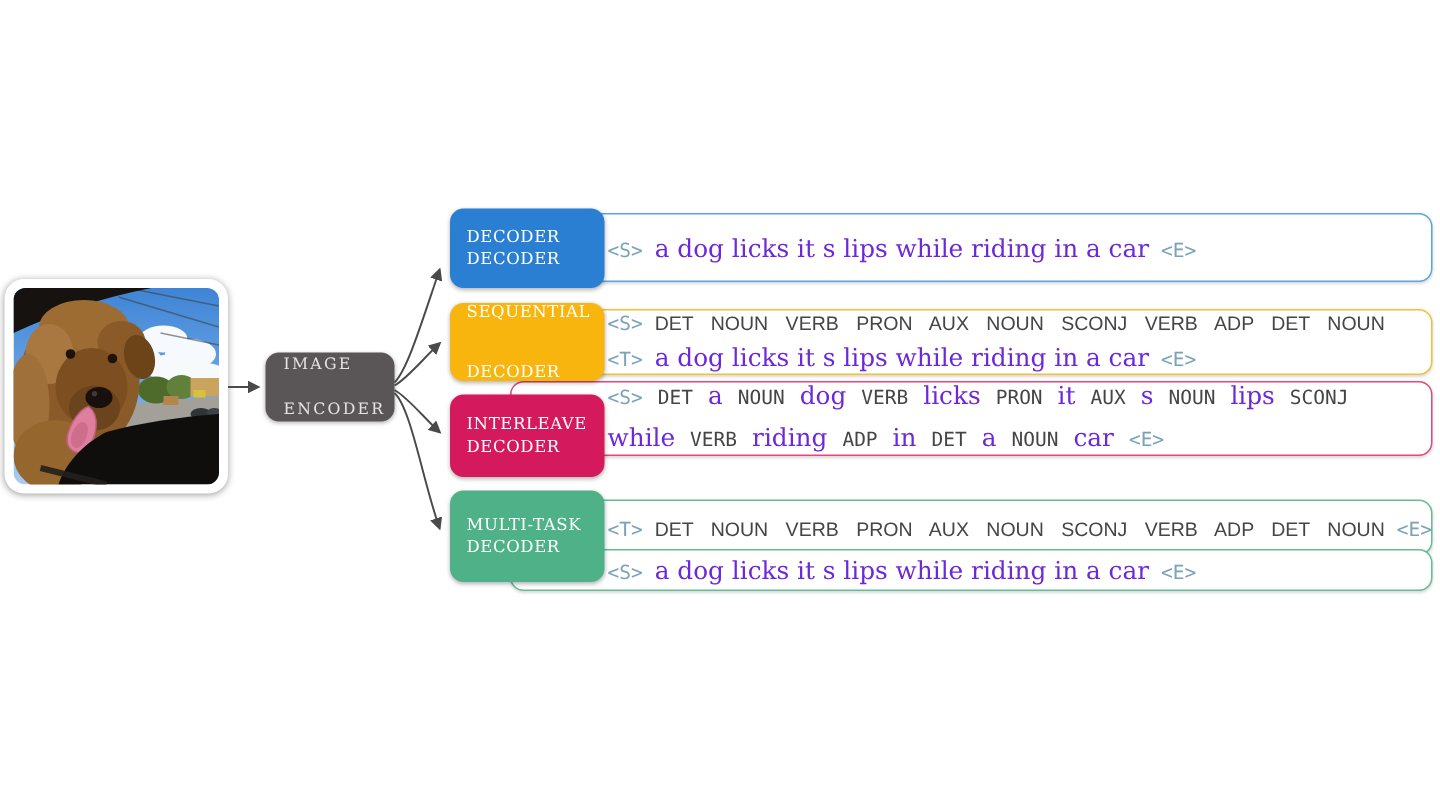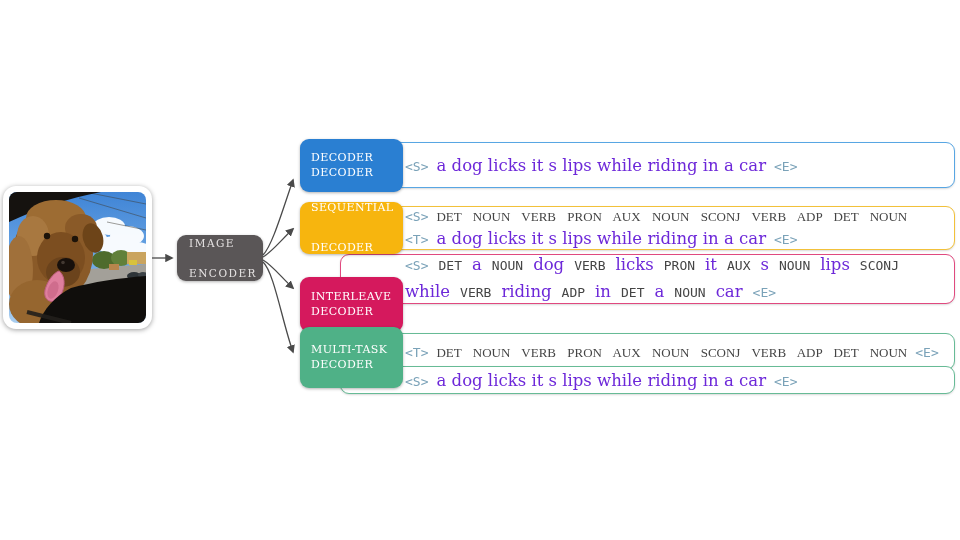--- a/index.html
+++ b/index.html
@@ -33,21 +33,21 @@
   .line{white-space:nowrap;}
   .out-r2 .line{line-height:22px;}
   .out-r3 .line{line-height:26px;}
 
   
   .seg{margin-right:8px;}
   .seg:last-child{margin-right:0;}
   .out-r3 .seg{margin-right:10px;}
   .tok{font-family:"DejaVu Sans Mono",monospace;font-size:13px;color:#7aa2b8;}
   .tag{font-family:"DejaVu Sans Mono",monospace;font-size:13px;color:#454545;}
-  .tags{font-family:Liberation Serif, serif;font-size:13px;color:#454545;word-spacing:8px;}
+  .tags{font-family:Liberation Sans, sans-serif;font-size:13px;color:#454545;word-spacing:8px;}
   .cap{font-family:"DejaVu Serif",serif;font-size:16.5px;color:#6d28d9;}
 </style>
 </head>
 <body>
 
 <div id="canvas">
 
   <div class="photo-frame">
     <svg width="137" height="131" viewBox="0 0 137 131">
       <defs>
@@ -138,21 +138,21 @@
   </div>
   <div class="labelbox" style="top: 202px; height: 52px; background: rgb(247, 181, 14); gap: 25px;">
     <span>SEQUENTIAL</span>
     <span>DECODER</span>
   </div>
 
   <div class="outbox out-r3" style="top: 254px; height: 50px; border-color: rgb(224, 73, 127);">
     <div class="line"><span class="seg tok">&lt;S&gt;</span><span class="seg tag">DET</span><span class="seg cap">a</span><span class="seg tag">NOUN</span><span class="seg cap">dog</span><span class="seg tag">VERB</span><span class="seg cap">licks</span><span class="seg tag">PRON</span><span class="seg cap">it</span><span class="seg tag">AUX</span><span class="seg cap">s</span><span class="seg tag">NOUN</span><span class="seg cap">lips</span><span class="seg tag">SCONJ</span></div>
     <div class="line"><span class="seg cap">while</span><span class="seg tag">VERB</span><span class="seg cap">riding</span><span class="seg tag">ADP</span><span class="seg cap">in</span><span class="seg tag">DET</span><span class="seg cap">a</span><span class="seg tag">NOUN</span><span class="seg cap">car</span><span class="seg tok">&lt;E&gt;</span></div>
   </div>
-  <div class="labelbox" style="top: 277px; height: 55px; background: rgb(213, 25, 93);">
+  <div class="labelbox" style="top: 263px; height: 55px; background: rgb(213, 25, 93);">
     <span>INTERLEAVE</span>
     <span>DECODER</span>
   </div>
 
   <div class="outbox out-r4a" style="top: 333px; height: 37px; border-color: rgb(103, 187, 150);">
     <div class="line"><span class="seg tok">&lt;T&gt;</span><span class="seg tags">DET NOUN VERB PRON AUX NOUN SCONJ VERB ADP DET NOUN</span><span class="seg tok">&lt;E&gt;</span></div>
   </div>
   <div class="outbox out-r4b" style="top: 366px; height: 28px; border-color: rgb(103, 187, 150);">
     <div class="line"><span class="seg tok">&lt;S&gt;</span><span class="seg cap">a dog licks it s lips while riding in a car</span><span class="seg tok">&lt;E&gt;</span></div>
   </div>

